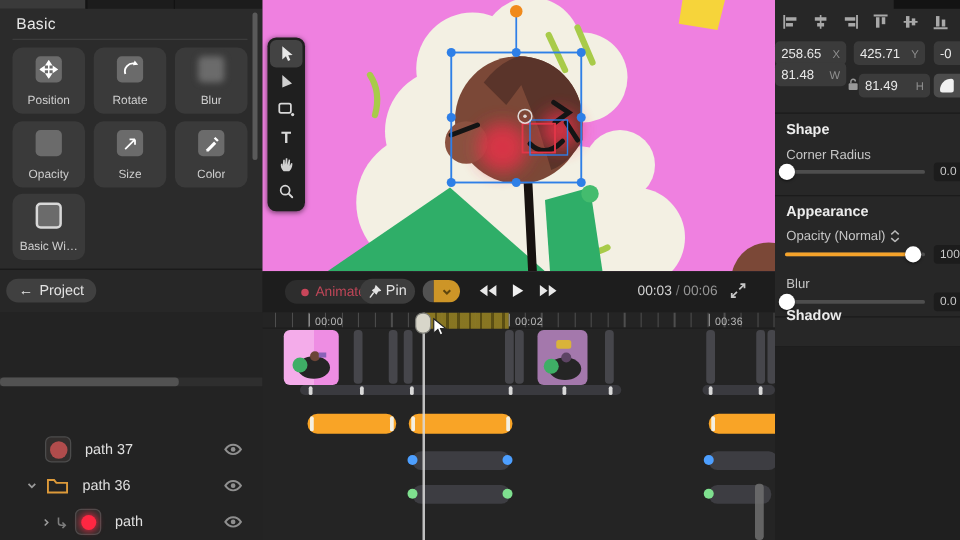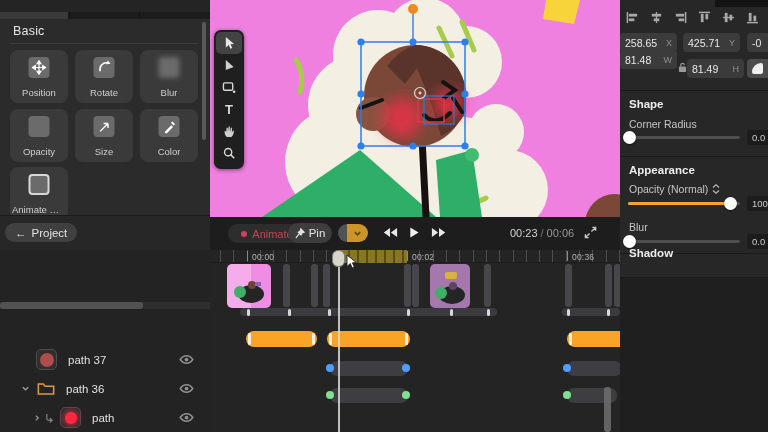--- a/index.html
+++ b/index.html
@@ -2,21 +2,21 @@
 <html><head>
 <meta charset="utf-8">
 <style>
   * { margin:0; padding:0; box-sizing:border-box; }
   html,body { width:768px; height:432px; overflow:hidden; background:#1a1a1a;
     font-family:"Liberation Sans", sans-serif; -webkit-font-smoothing:antialiased; }
   .app { position:relative; width:768px; height:432px; background:#242424; overflow:hidden; }
   .abs { position:absolute; }
 
   
-  .fx-panel { left:0; top:12px; width:210px; height:215px; background:#2b2b2b; }
+  .fx-panel { left:0; top:0; width:210px; height:215px; background:#2b2b2b; }
   .tabstrip { left:0; top:0; width:210px; height:7px; background:#1c1c1c; }
   .tabstrip .active { left:0; top:0; width:68px; height:7px; background:#3a3a3a; }
   .tabstrip .sep { top:0; width:1px; height:7px; background:#121212; }
   .fx-title { left:13px; top:12px; font-size:12.5px; color:#e6e6e6; letter-spacing:.2px; }
   .fx-div { left:10px; top:31px; width:188px; height:1px; background:#3c3c3c; }
   .fx-btn { width:58px; height:53px; background:#3a3a3a; border-radius:8px;
     display:flex; flex-direction:column; align-items:center; justify-content:flex-end; padding-bottom:5px; }
   .fx-btn .glyph { position:absolute; top:7px; left:50%; transform:translateX(-50%);
     width:21px; height:21px; border-radius:4px; background:#6b6b6b;
     display:flex; align-items:center; justify-content:center; color:#f0f0f0; }
@@ -166,21 +166,21 @@
       <div class="glyph">
         <svg width="14" height="14" viewBox="0 0 16 16">
             <path d="M3 13 L10 6 L12 8 L5 15 H3 Z" fill="#fff"></path>
             <path d="M10.5 2.5 L13.5 5.5" stroke="#fff" stroke-width="2.2"></path>
           </svg>
       </div>
       <div class="lbl">Color</div>
     </div>
     <div class="abs fx-btn" style="left:10px; top:155px">
       <div class="glyph g-stroke"></div>
-      <div class="lbl">Animate Wi…</div>
+      <div class="lbl">Basic Wi…</div>
     </div>
     <div class="abs vscroll-fx"></div>
   </div>
 
   <div class="abs project-bar">
     <div class="abs project-btn">
       <span>←</span>
       <span>Project</span>
     </div>
   </div>
@@ -384,21 +384,21 @@
       <svg width="12" height="13" viewBox="0 0 12 14">
           <path d="M2 1.5 L11 7 L2 12.5 Z" fill="#f0f0f0"></path>
         </svg>
     </div>
     <div class="abs transport" style="left:221px">
       <svg width="16" height="13" viewBox="0 0 18 14">
           <path d="M1 2 L8 7 L1 12 Z M9 2 L16 7 L9 12 Z" fill="#e8e8e8"></path>
         </svg>
     </div>
     <div class="abs timecode">
-      <span class="cur">00:23</span>
+      <span class="cur">00:03</span>
       <span class="sep">/</span>
       <span class="tot">00:06</span>
     </div>
     <div class="abs expand">
       <svg width="13" height="13" viewBox="0 0 14 14">
           <path d="M9 1.5 H12.5 V5 M12.5 1.5 L8 6 M5 12.5 H1.5 V9 M1.5 12.5 L6 8" stroke="currentColor" stroke-width="1.5" fill="none"></path>
         </svg>
     </div>
   </div>
 

